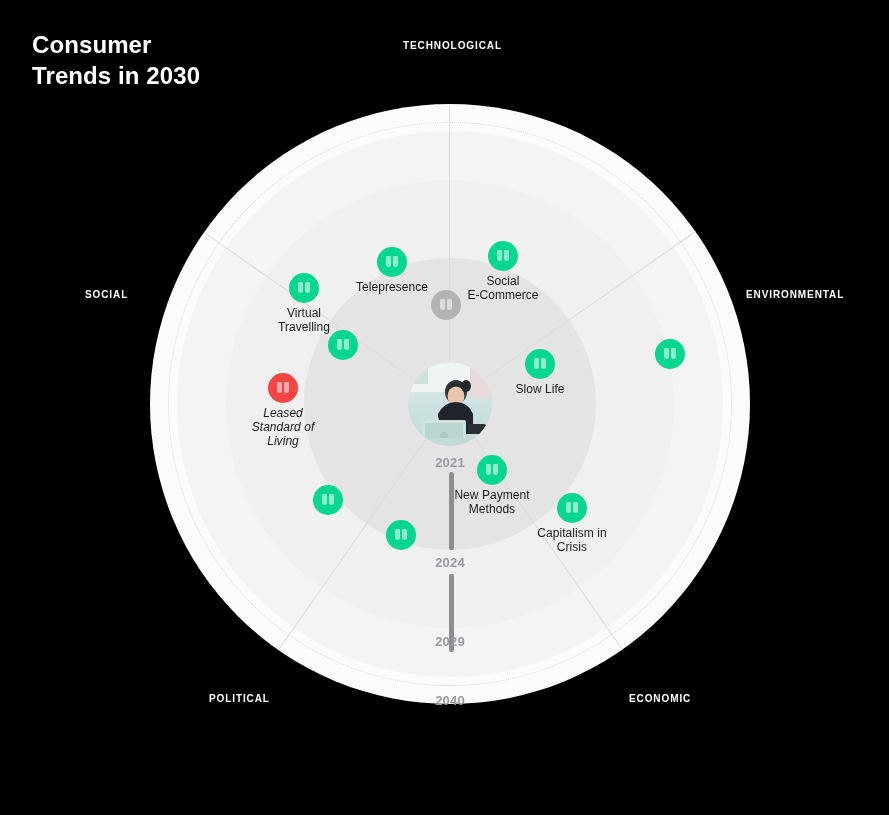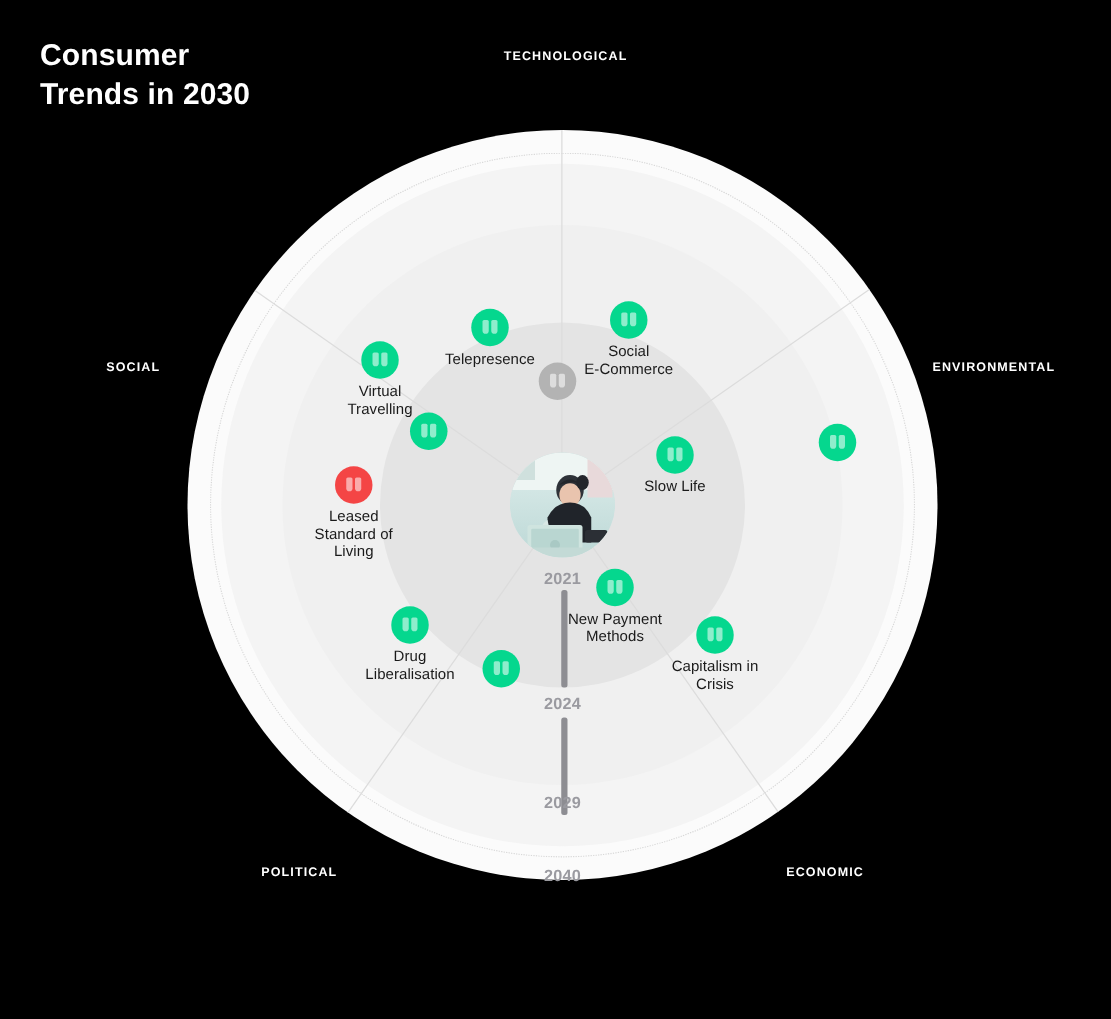--- a/index.html
+++ b/index.html
@@ -248,21 +248,21 @@
         <span class="bubble" style="background: rgb(179, 179, 179);"></span>
       </div>
       <div class="trend" style="left: 304px; top: 273px;">
         <span class="bubble" style="background: rgb(5, 215, 142);"></span>
         <div class="trend-label">Virtual
 Travelling</div>
       </div>
       <div class="trend" style="left: 343px; top: 330px;">
         <span class="bubble" style="background: rgb(5, 215, 142);"></span>
       </div>
-      <div class="trend" style="left: 283px; top: 373px;">
+      <div class="trend" style="left: 283px; top: 373px; font-style: italic;">
         <span class="bubble" style="background: rgb(244, 69, 69);"></span>
         <div class="trend-label">Leased
 Standard of
 Living</div>
       </div>
       <div class="trend" style="left: 540px; top: 349px;">
         <span class="bubble" style="background: rgb(5, 215, 142);"></span>
         <div class="trend-label">Slow Life</div>
       </div>
       <div class="trend" style="left: 670px; top: 339px;">
@@ -273,21 +273,19 @@
         <div class="trend-label">New Payment
 Methods</div>
       </div>
       <div class="trend" style="left: 572px; top: 493px;">
         <span class="bubble" style="background: rgb(5, 215, 142);"></span>
         <div class="trend-label">Capitalism in
 Crisis</div>
       </div>
       <div class="trend" style="left: 328px; top: 485px;">
         <span class="bubble" style="background: rgb(5, 215, 142);"></span>
-        <div class="trend-label">Drug
-Liberalisation</div>
       </div>
       <div class="trend" style="left: 401px; top: 520px;">
         <span class="bubble" style="background: rgb(5, 215, 142);"></span>
       </div>
     </div>
 
 </div>
 
 </body></html>

